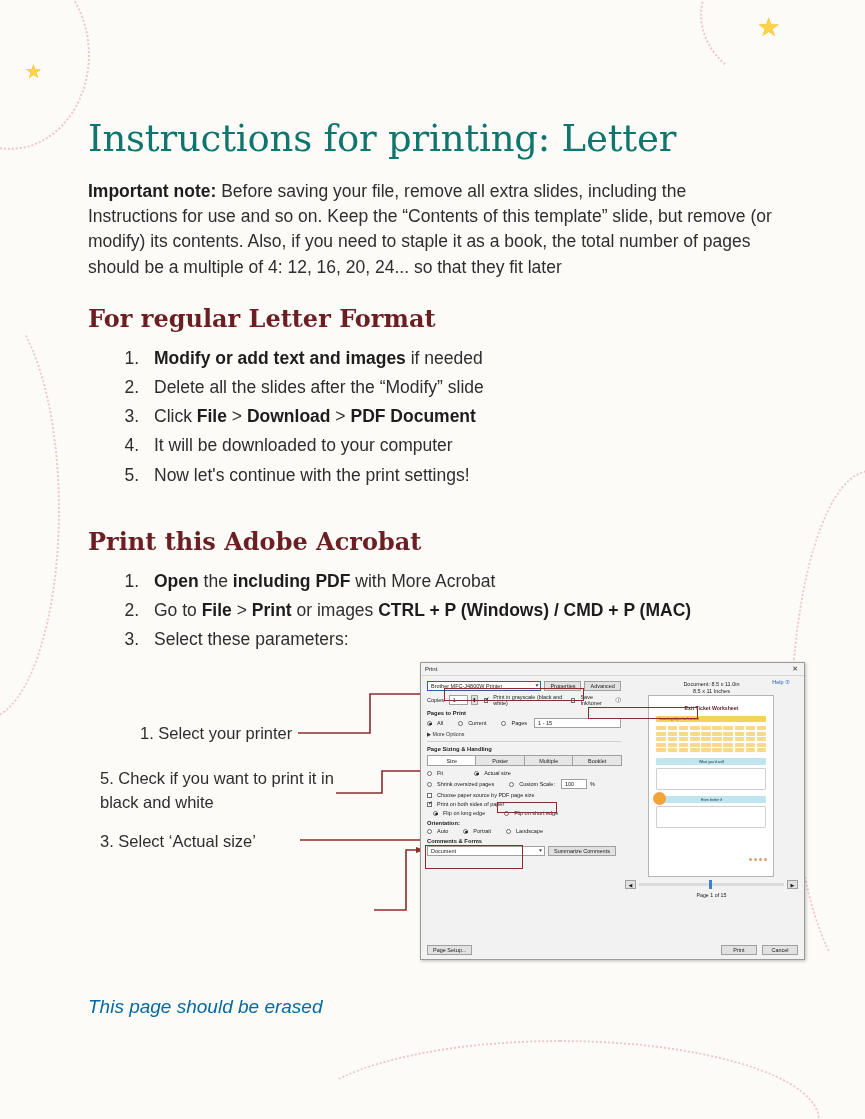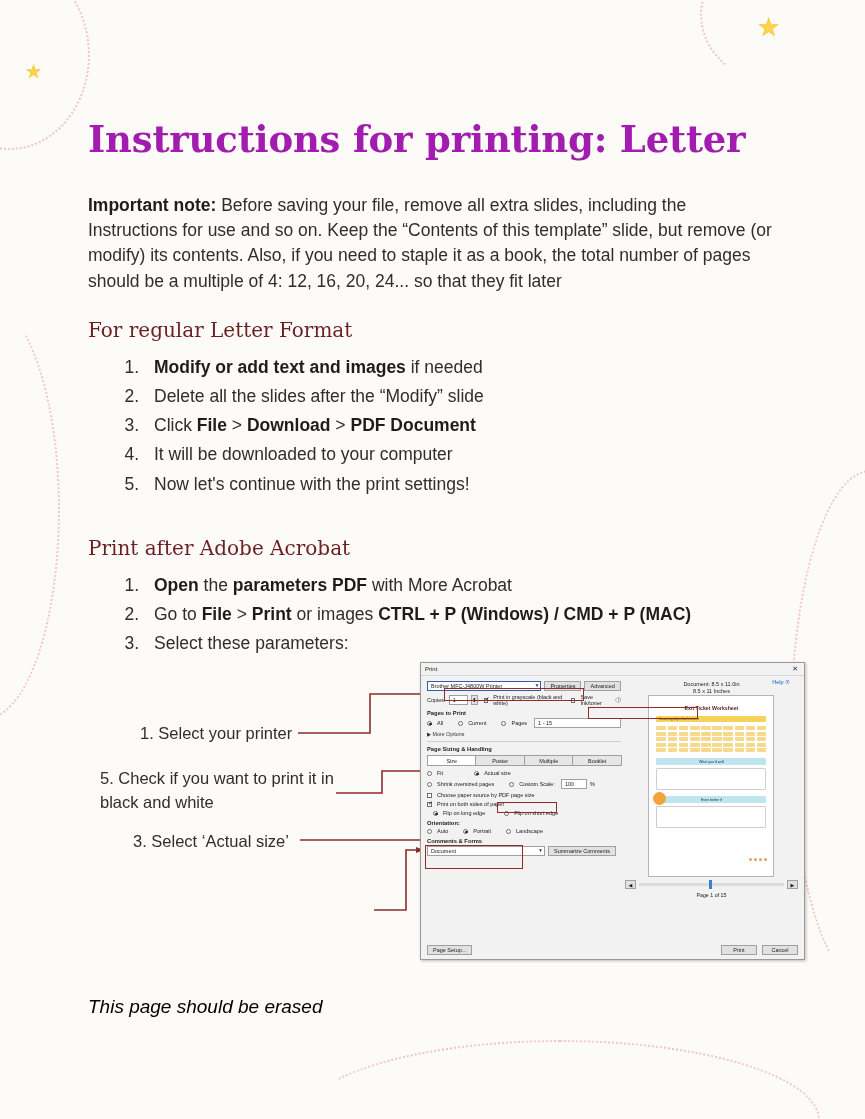--- a/index.html
+++ b/index.html
@@ -37,39 +37,39 @@
 
   
   .content {
     position: absolute;
     left: 88px;
     top: 118px;
     width: 690px;
   }
   h1.title {
     font-family: "DejaVu Serif", serif;
-    font-weight: bold;
+    font-weight: normal;
     font-size: 37px;
     letter-spacing: -0.2px;
-    color: #a21caf;
-    margin: 0 0 32px 0;
+    color: #0f766e;
+    margin: 0 0 18px 0;
     line-height: 1.15;
   }
   p.note {
     font-size: 17.5px;
     line-height: 1.45;
     color: #2e2e2e;
     margin: 0 0 24px 0;
     width: 690px;
   }
   p.note b { color: #1d1d1d; }
   h2.section {
     font-family: "DejaVu Serif", serif;
-    font-weight: normal;
-    font-size: 20px;
+    font-weight: bold;
+    font-size: 24px;
     color: #6b1f23;
     margin: 0 0 12px 0;
   }
   h2.section.second { margin-top: 38px; }
   ol.steps {
     margin: 0;
     padding-left: 56px;
     font-size: 17.5px;
     color: #2e2e2e;
   }
@@ -78,21 +78,21 @@
     padding-left: 10px;
     margin-bottom: 2px;
   }
   ol.steps li b { color: #1d1d1d; }
   .erase-note {
     position: absolute;
     left: 88px;
     top: 996px;
     font-size: 19px;
     font-style: italic;
-    color: #000000;
+    color: #0369a1;
   }
 
   
   .annot {
     position: absolute;
     font-size: 16.5px;
     color: #2e2e2e;
     line-height: 1.45;
   }
   svg.leaders {
@@ -264,44 +264,44 @@
 
     <h2 class="section">For regular Letter Format</h2>
     <ol class="steps">
       <li><b>Modify or add text and images</b><span> if needed</span></li>
       <li><span>Delete all the slides after the “Modify” slide</span></li>
       <li><span>Click </span><b>File</b><span> &gt; </span><b>Download</b><span> &gt; </span><b>PDF Document</b></li>
       <li><span>It will be downloaded to your computer</span></li>
       <li><span>Now let's continue with the print settings!</span></li>
     </ol>
 
-    <h2 class="section second">Print after Adobe Acrobat</h2>
+    <h2 class="section second">Print this Adobe Acrobat</h2>
     <ol class="steps">
-      <li><b>Open</b><span> the </span><b>parameters PDF</b><span> with More Acrobat</span></li>
+      <li><b>Open</b><span> the </span><b>including PDF</b><span> with More Acrobat</span></li>
       <li><span>Go to </span><b>File</b><span> &gt; </span><b>Print</b><span> or images </span><b>CTRL + P (Windows) / CMD + P (MAC)</b></li>
       <li><span>Select these parameters:</span></li>
     </ol>
   </div>
 
   <svg class="leaders">
     <g stroke="#8e2b2b" stroke-width="1.6" fill="none">
       <path d="M298,733 L370,733 L370,694 L445,694"></path>
       <polygon points="445,694 437,691 437,697" fill="#8e2b2b" stroke="none"></polygon>
       <path d="M336,793 L382,793 L382,771 L448,771"></path>
       <polygon points="448,771 440,768 440,774" fill="#8e2b2b" stroke="none"></polygon>
       <path d="M300,840 L430,840 L430,808 L492,808"></path>
       <polygon points="492,808 484,805 484,811" fill="#8e2b2b" stroke="none"></polygon>
       <path d="M374,910 L406,910 L406,850 L424,850"></path>
       <polygon points="424,850 416,847 416,853" fill="#8e2b2b" stroke="none"></polygon>
     </g>
   </svg>
 
   <div class="annot" style="left:100px; top:722px; width:210px;margin-left:40px;">1. Select your printer</div>
   <div class="annot" style="left:100px; top:767px; width:246px;">5. Check if you want to print it in black and white</div>
-  <div class="annot" style="left:100px; top:830px; width:230px;margin-left:33px;">3. Select ‘Actual size’</div>
+  <div class="annot" style="left:100px; top:830px; width:230px;">3. Select ‘Actual size’</div>
 
   <div class="erase-note">This page should be erased</div>
 
   <div id="dialog">
     <div class="titlebar">
       <span>Print</span>
       <span class="x">✕</span>
     </div>
 
     <div class="body">

